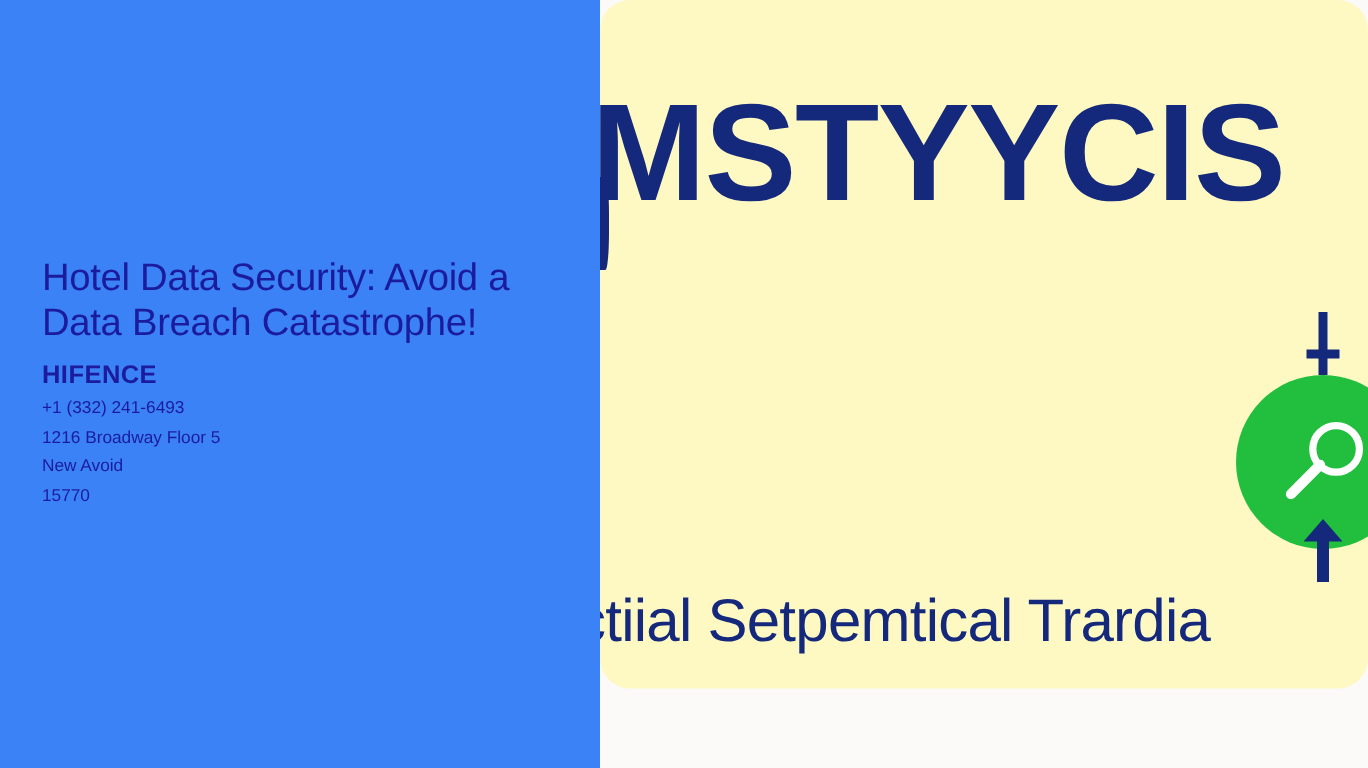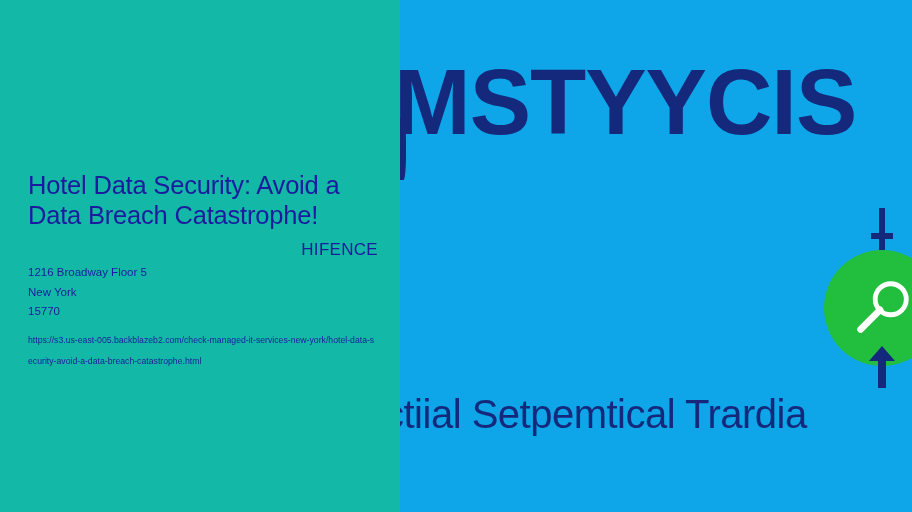--- a/index.html
+++ b/index.html
@@ -19,21 +19,21 @@
     height: 512px;
     display: flex;
     overflow: hidden;
   }
 
   
   .left-panel {
     position: relative;
     width: 400px;
     height: 512px;
-    background: #14b8a6;
+    background: #3b82f6;
     flex: 0 0 400px;
     overflow: hidden;
   }
   .left-inner {
     position: absolute;
     left: 28px;
     top: 170px;
     width: 350px;
   }
   .article-title {
@@ -42,24 +42,23 @@
     line-height: 30px;
     font-weight: 400;
     letter-spacing: -0.2px;
     margin: 0 0 9px 0;
     white-space: pre-line;
   }
   .brand-name {
     color: #1b1b9e;
     font-size: 17px;
     line-height: 21px;
-    font-weight: 400;
+    font-weight: 700;
     letter-spacing: 0.3px;
     margin: 0 0 3px 0;
-    text-align: right;
   }
   .contact-line {
     color: #1b1b9e;
     font-size: 11.5px;
     line-height: 19.5px;
     font-weight: 400;
     margin: 0;
   }
   .source-url {
     color: #1b1b9e;
@@ -68,24 +67,25 @@
     font-weight: 400;
     margin: 8px 0 0 0;
     width: 348px;
     word-break: break-all;
   }
 
   
   .right-panel {
     position: relative;
     width: 512px;
-    height: 512px;
+    height: 459px;
     flex: 0 0 512px;
-    background: #0ea5e9;
-    overflow: hidden;
+    background: #fef9c3;
+    overflow: hidden;
+    border-radius: 20px;
   }
 
   
   .headline {
     position: absolute;
     left: -6px;
     top: 48px;
     width: 560px;
     height: 108px;
     color: #15297c;
@@ -171,28 +171,28 @@
 
 <div id="root">
 
   <div class="left-panel">
     <div class="left-inner">
 
       <h1 class="article-title">Hotel Data Security: Avoid a Data Breach Catastrophe!</h1>
 
       <div class="brand-name">HIFENCE</div>
 
+      <p class="contact-line">+1 (332) 241-6493</p>
 
       <p class="contact-line">1216 Broadway Floor 5</p>
 
-      <p class="contact-line">New York</p>
+      <p class="contact-line">New Avoid</p>
 
       <p class="contact-line">15770</p>
 
-      <p class="source-url">https://s3.us-east-005.backblazeb2.com/check-managed-it-services-new-york/hotel-data-security-avoid-a-data-breach-catastrophe.html</p>
 
     </div>
   </div>
 
   <div class="right-panel">
 
     <div class="headline-sliver"></div>
 
     <div class="headline">MSTYYCIS</div>
 

